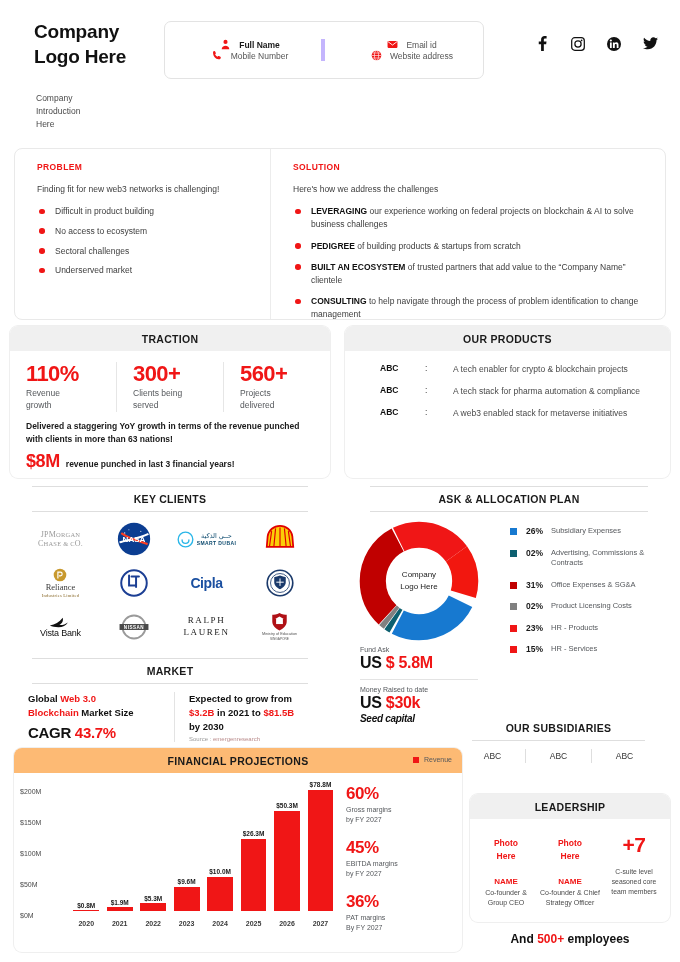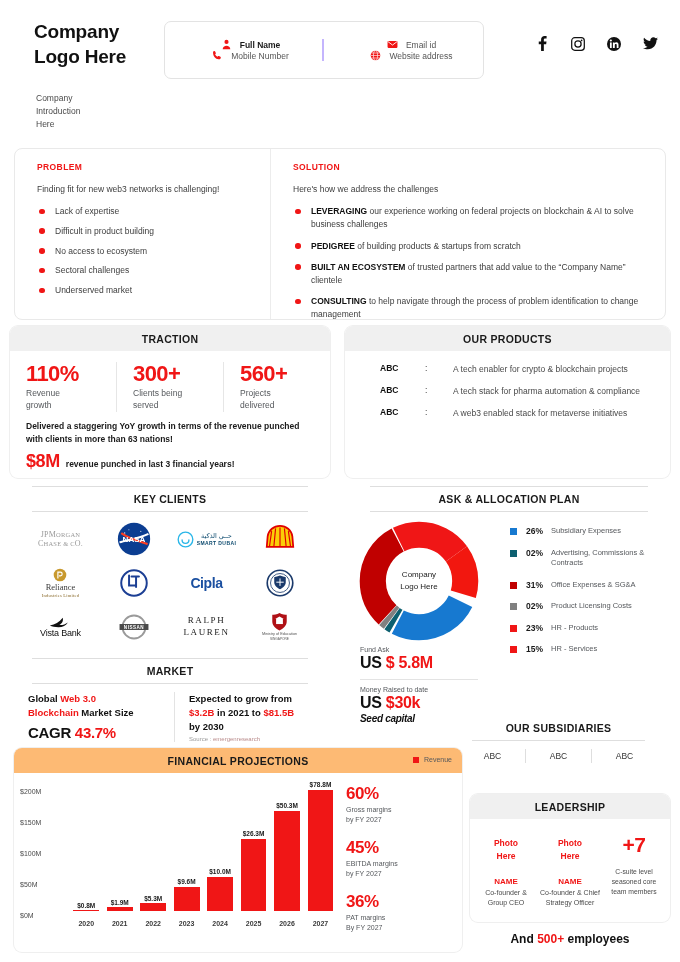--- a/index.html
+++ b/index.html
@@ -18,21 +18,21 @@
     position: absolute; left: 34px; top: 20px; width: 120px;
     font-size: 19px; font-weight: 700; line-height: 1.3; color: #111;
     letter-spacing: -0.2px;
   }
   .contact-card {
     position: absolute; left: 164px; top: 21px; width: 320px; height: 58px;
     border: 1px solid #e3e3e3; border-radius: 7px; background: #fff;
     display: flex; align-items: center;
   }
   .contact-col { flex: 1; padding: 0 0 0 14px; display: flex; flex-direction: column; gap: 0; align-items: center; }
-  .contact-col + .contact-col { border-left: 2px solid #c4b5fd; padding-left: 16px; }
+  .contact-col + .contact-col { border-left: 4px solid #c4b5fd; padding-left: 16px; }
   .contact-row { display: flex; align-items: center; gap: 8px; font-size: 8.5px; }
   .contact-row .ico { width: 11px; height: 11px; flex: 0 0 11px; display: flex; align-items: center; justify-content: center; }
   .contact-row .ico svg { width: 11px; height: 11px; fill: #f01616; }
   .c-strong { font-weight: 700; color: #1a1a1a; }
   .c-normal { color: #555; }
 
   .socials { position: absolute; right: 22px; top: 36px; display: flex; gap: 22px; align-items: center; }
   .socials svg { fill: #111; display: block; }
 
   .intro {
@@ -266,21 +266,20 @@
     <div class="intro" style="white-space:pre-line;">Company
 Introduction
 Here</div>
   </div>
 
   <div class="ps-card">
     <div class="ps-left">
       <div class="ps-head">PROBLEM</div>
       <div class="ps-sub">Finding fit for new web3 networks is challenging!</div>
       <ul class="bullet-list">
-        <li>Lack of expertise</li>
         <li>Difficult in product building</li>
         <li>No access to ecosystem</li>
         <li>Sectoral challenges</li>
         <li>Underserved market</li>
       </ul>
     </div>
     <div class="ps-right">
       <div class="ps-head">SOLUTION</div>
       <div class="ps-sub">Here's how we address the challenges</div>
       <ul class="bullet-list">

